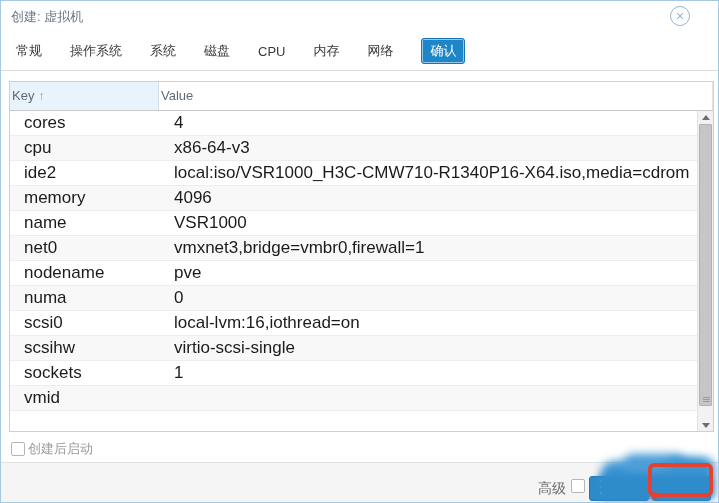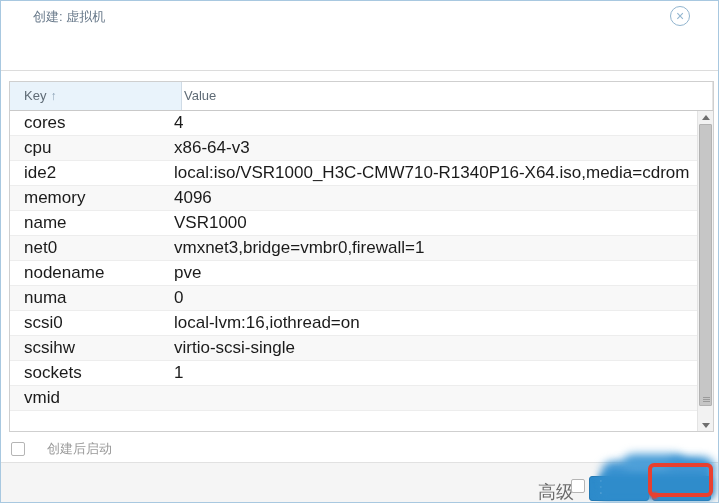--- a/index.html
+++ b/index.html
@@ -5,21 +5,21 @@
   html,body{margin:0;padding:0;background:#fff;}
   *{box-sizing:border-box;}
   body{font-family:"Liberation Sans","DejaVu Sans",sans-serif;}
 
   .dialog{
     position:relative;width:719px;height:503px;background:#fff;
     border:1px solid #a8c8e0;overflow:hidden;
   }
 
   
-  .titlebar{position:absolute;left:32px;top:7px;font-size:13px;color:#68798a;}
+  .titlebar{position:absolute;left:10px;top:7px;font-size:13px;color:#68798a;}
   .close-btn{
     position:absolute;left:669px;top:5px;width:20px;height:20px;border:1px solid #92b5cf;
     border-radius:50%;color:#92b5cf;font-size:14px;line-height:18px;text-align:center;
     cursor:pointer;background:#fff;
   }
 
   
   .tabs{position:absolute;left:15px;top:38px;display:flex;align-items:center;gap:28px;height:24px;}
   .tab{font-size:13px;color:#3a3a3a;cursor:pointer;white-space:nowrap;}
   .tab.active{
@@ -28,22 +28,22 @@
   }
   .tabs-divider{position:absolute;left:0;top:69px;width:719px;border-top:1px solid #dcdcdc;}
 
   
   .grid{
     position:absolute;left:8px;top:80px;width:705px;height:351px;background:#fff;
     border:1px solid #cfcfcf;overflow:hidden;
   }
   .grid-header{display:flex;height:29px;border-bottom:1px solid #c9c9c9;font-size:13px;color:#5f6b76;}
   .hcell-key{
-    width:172px;background:#e9f3fb;border-right:1px solid #cfdbe6;
-    padding-left:14px;line-height:28px;cursor:pointer;
+    width:149px;background:#e9f3fb;border-right:1px solid #cfdbe6;
+    padding-left:2px;line-height:28px;cursor:pointer;
   }
   .sort-arrow{color:#8aa0b4;font-size:12px;margin-left:4px;}
   .hcell-value{flex:1;padding-left:2px;line-height:28px;border-right:1px solid #e4e4e4;cursor:pointer;}
   .grid-body{width:687px;}
   .grid-row{display:flex;height:25px;border-bottom:1px solid #ededed;font-size:17px;color:#1b1b1b;cursor:pointer;}
   .grid-row:nth-child(even){background:#f8f8f8;}
   .cell-key{width:152px;padding-left:14px;line-height:24px;white-space:nowrap;}
   .cell-value{flex:1;padding-left:12px;line-height:24px;white-space:nowrap;overflow:hidden;}
 
   
@@ -55,27 +55,27 @@
   .sb-arrow-up{top:4px;border-bottom:5px solid #6e6e6e;}
   .sb-arrow-down{bottom:4px;border-top:5px solid #6e6e6e;}
   .sb-thumb{
     position:absolute;left:1px;top:13px;width:13px;height:282px;
     background:#c6c6c6;border:1px solid #b2b2b2;border-radius:1px;
   }
   .sb-grip{position:absolute;left:3px;bottom:3px;width:7px;height:5px;
     background:repeating-linear-gradient(to bottom,#9a9a9a 0,#9a9a9a 1px,transparent 1px,transparent 2px);}
 
   
-  .start-after{position:absolute;left:10px;top:439px;display:flex;align-items:center;gap:22px;cursor:pointer;}
+  .start-after{position:absolute;left:10px;top:439px;display:flex;align-items:center;gap:3px;cursor:pointer;}
   .checkbox{width:14px;height:14px;border:1px solid #b5b5b5;background:#fff;border-radius:2px;}
   .start-after-label{font-size:13px;color:#9a9a9a;}
 
   
   .footer{position:absolute;left:0;bottom:0;width:719px;height:40px;background:#f5f5f5;border-top:1px solid #e1e1e1;}
-  .advanced-label{position:absolute;left:537px;top:479px;font-size:18px;color:#6b6b6b;}
+  .advanced-label{position:absolute;left:537px;top:479px;font-size:14px;color:#6b6b6b;}
   .advanced-checkbox{position:absolute;left:570px;top:478px;}
 
   .btn{position:absolute;height:25px;background:#2d8bcb;border:1px solid #2478b2;border-radius:3px;cursor:pointer;}
   .btn-back{left:588px;top:475px;width:60px;}
   .btn-finish{left:651px;top:475px;width:59px;}
   .btn-dots{position:absolute;left:599px;top:479px;width:3px;}
   .btn-dots i{display:block;width:2px;height:2px;border-radius:50%;background:rgba(255,255,255,.85);margin-bottom:4px;}
 
   
   .smear{position:absolute;left:594px;top:451px;width:125px;height:52px;pointer-events:none;}
@@ -95,20 +95,30 @@
   }
 </style>
 </head>
 <body>
 
 <div class="dialog">
 
   <div class="titlebar">创建: 虚拟机</div>
   <div class="close-btn">×</div>
 
+  <div class="tabs">
+    <div class="tab">常规</div>
+    <div class="tab">操作系统</div>
+    <div class="tab">系统</div>
+    <div class="tab">磁盘</div>
+    <div class="tab">CPU</div>
+    <div class="tab">内存</div>
+    <div class="tab">网络</div>
+    <div class="tab active">确认</div>
+  </div>
   <div class="tabs-divider"></div>
 
   <div class="grid">
     <div class="grid-header">
       <div class="hcell-key">
         <span>Key</span><span class="sort-arrow">↑</span>
       </div>
       <div class="hcell-value">Value</div>
     </div>
     <div class="grid-body">

